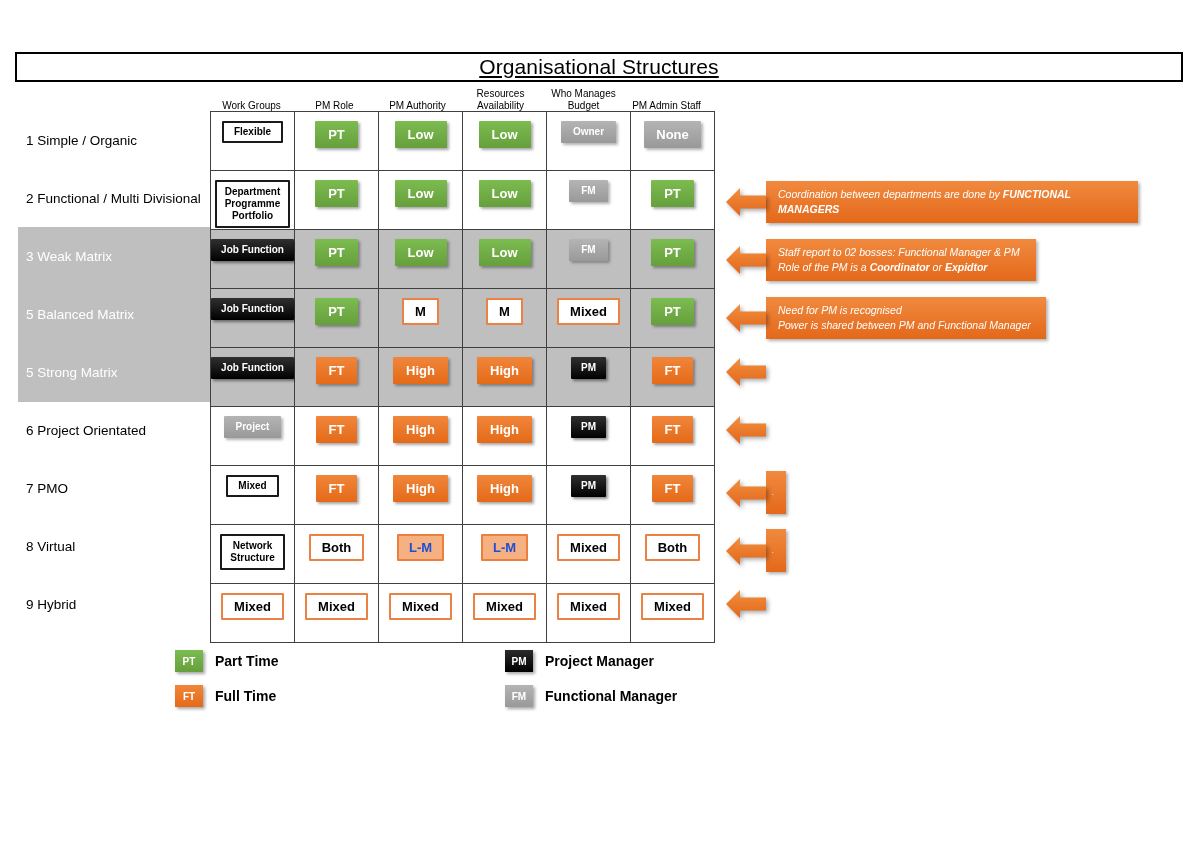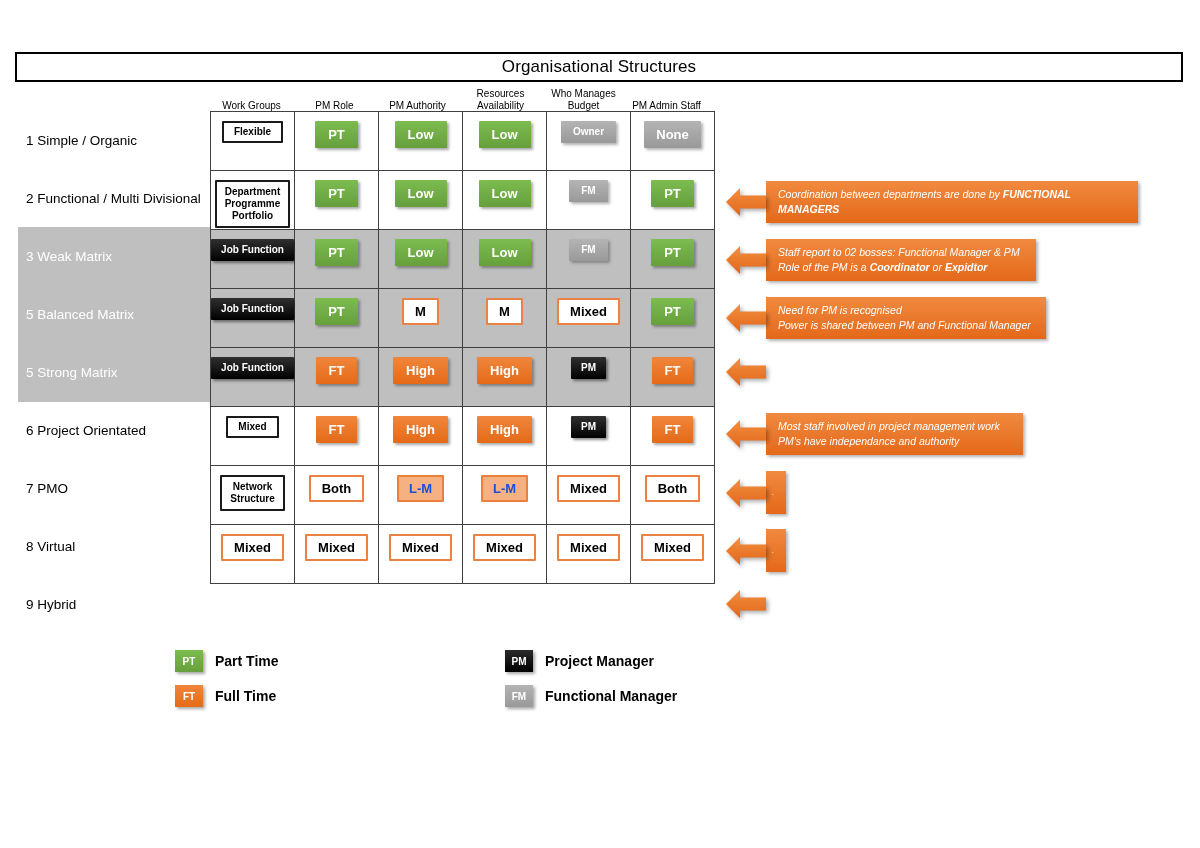--- a/index.html
+++ b/index.html
@@ -16,23 +16,24 @@
   
   #title-box {
     position: absolute;
     left: 15px; top: 52px;
     width: 1168px; height: 30px;
     border: 2px solid #000;
     box-sizing: border-box;
     display: flex; align-items: center; justify-content: center;
   }
   #title-box .title-text {
-    font-size: 17px;
+    font-size: 21px;
     color: #000;
     letter-spacing: .1px;
+    text-decoration: underline;
   }
 
   
   #gray-band {
     position: absolute;
     left: 18px; top: 227px;
     width: 192px; height: 175px;
     background: #bfbfbf;
   }
 
@@ -348,20 +349,40 @@
         </td>
         <td>
           <span class="chipwrap"><span class="chip black-sm">PM</span></span>
         </td>
         <td>
           <span class="chipwrap"><span class="chip orange">FT</span></span>
         </td>
       </tr>
       <tr>
         <td>
+          <span class="chipwrap"><span class="chip gray-sm">Project</span></span>
+        </td>
+        <td>
+          <span class="chipwrap"><span class="chip orange">FT</span></span>
+        </td>
+        <td>
+          <span class="chipwrap"><span class="chip orange">High</span></span>
+        </td>
+        <td>
+          <span class="chipwrap"><span class="chip orange">High</span></span>
+        </td>
+        <td>
+          <span class="chipwrap"><span class="chip black-sm">PM</span></span>
+        </td>
+        <td>
+          <span class="chipwrap"><span class="chip orange">FT</span></span>
+        </td>
+      </tr>
+      <tr>
+        <td>
           <span class="chipwrap"><span class="chip white-black">Mixed</span></span>
         </td>
         <td>
           <span class="chipwrap"><span class="chip orange">FT</span></span>
         </td>
         <td>
           <span class="chipwrap"><span class="chip orange">High</span></span>
         </td>
         <td>
           <span class="chipwrap"><span class="chip orange">High</span></span>
@@ -467,21 +488,20 @@
     <div class="callout" style="left: 726px; top: 413px;">
       <div class="arrow"><svg viewBox="0 0 40 34" width="40" height="34" xmlns="http://www.w3.org/2000/svg">
           <defs>
             <linearGradient id="ag" x1="0" y1="0" x2="0" y2="1">
               <stop offset="0" stop-color="#f2903f"></stop>
               <stop offset="1" stop-color="#e3661a"></stop>
             </linearGradient>
           </defs>
           <path d="M0 17 L14 3 L14 10.5 L40 10.5 L40 23.5 L14 23.5 L14 31 Z" fill="url(#ag)"></path>
         </svg></div>
-      <div class="banner" style="width: 235px;"><div><span>Most staff involved in project management work</span></div><div><span>PM's have independance and authority</span></div></div>
     </div>
     <div class="callout" style="left: 726px; top: 471px;">
       <div class="arrow"><svg viewBox="0 0 40 34" width="40" height="34" xmlns="http://www.w3.org/2000/svg">
           <defs>
             <linearGradient id="ag" x1="0" y1="0" x2="0" y2="1">
               <stop offset="0" stop-color="#f2903f"></stop>
               <stop offset="1" stop-color="#e3661a"></stop>
             </linearGradient>
           </defs>
           <path d="M0 17 L14 3 L14 10.5 L40 10.5 L40 23.5 L14 23.5 L14 31 Z" fill="url(#ag)"></path>

